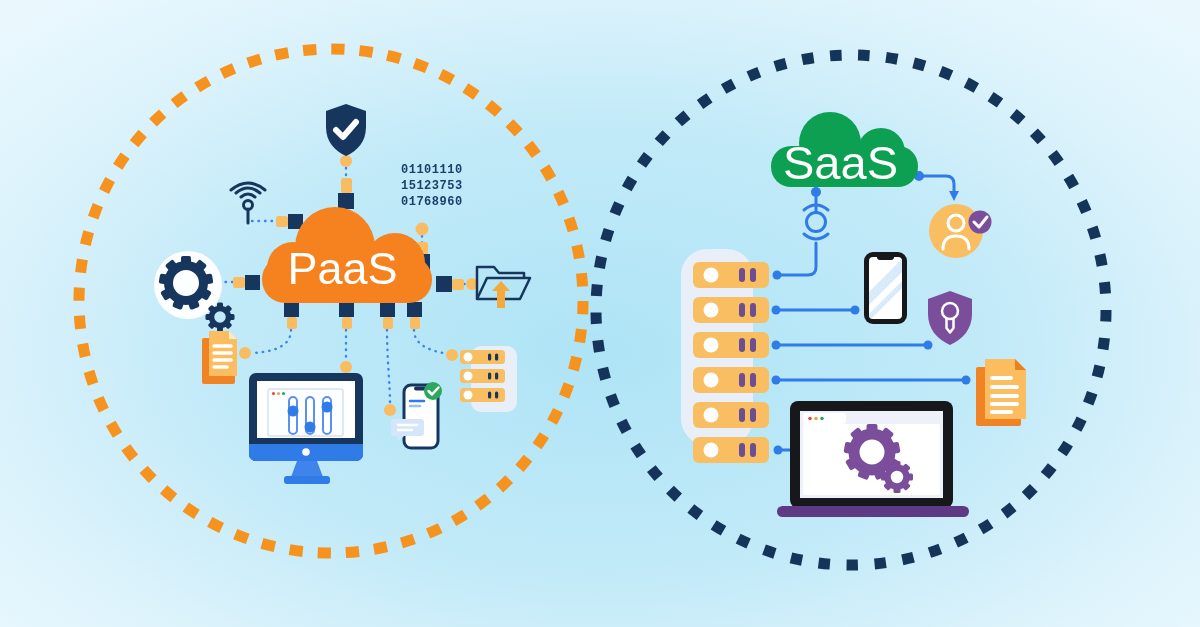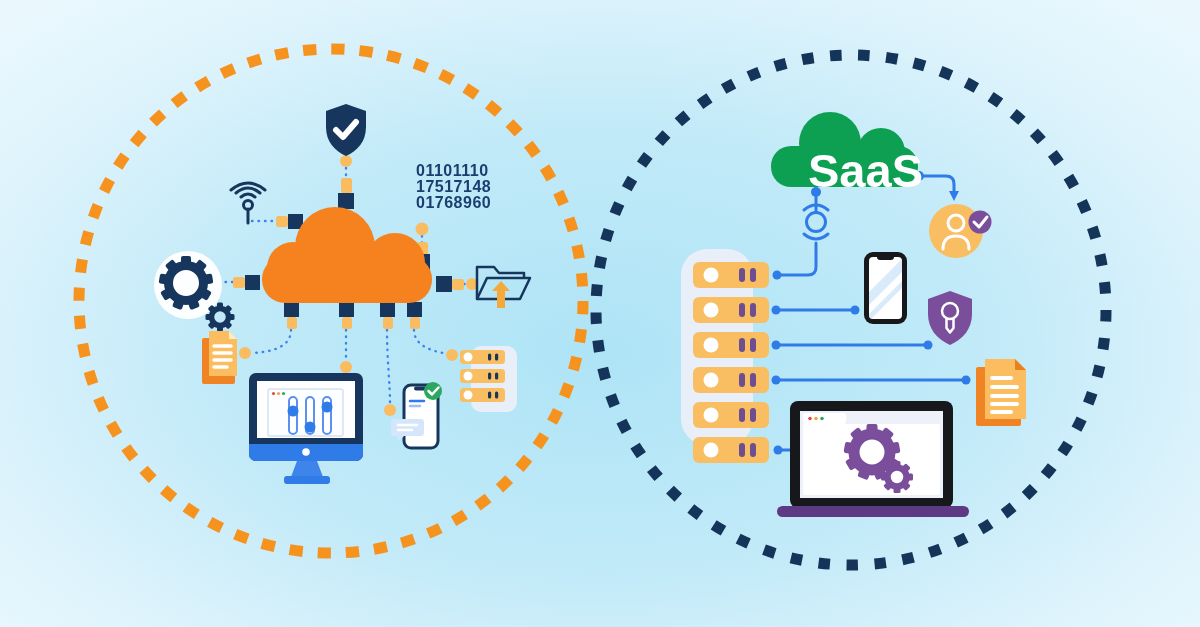--- a/index.html
+++ b/index.html
@@ -8,31 +8,30 @@
     width:1200px;height:627px;
     overflow:hidden;
     background:
       radial-gradient(ellipse 820px 470px at 50% 56%, #aee4f6 0%, #c2eaf8 48%, #ddf3fc 78%, #eaf8fe 100%);
     font-family:"Liberation Sans", sans-serif;
   }
   .layer{position:absolute;left:0;top:0;}
   .cloud-label{
     position:absolute;
     color:#ffffff;
-    font-weight:bold;
-    text-align:right;
+    font-weight:normal;
+    text-align:center;
     user-select:none;
-    margin-top:8px;
   }
   .paas-label{left:260px;top:243px;width:165px;font-size:45px;line-height:52px;}
   .saas-label{left:758px;top:137px;width:165px;font-size:47px;line-height:52px;}
   .binary{
-    position:absolute;left:416px;top:163px;width:110px;
-    font-family:Liberation Sans, sans-serif;
-    font-weight:bold;font-size:16px;line-height:15.8px;
+    position:absolute;left:401px;top:163px;width:110px;
+    font-family:Liberation Mono, monospace;
+    font-weight:bold;font-size:12px;line-height:15.8px;
     letter-spacing:0.5px;color:#1b3e6e;
   }
 </style>
 </head>
 <body>
 
 <div class="canvas">
 
 <svg class="layer" width="1200" height="627" viewBox="0 0 1200 627">
 
@@ -364,20 +363,21 @@
         <rect x="-3.5" y="-16" width="7" height="7" rx="1.5" transform="rotate(225)"></rect>
         <rect x="-3.5" y="-16" width="7" height="7" rx="1.5" transform="rotate(270)"></rect>
         <rect x="-3.5" y="-16" width="7" height="7" rx="1.5" transform="rotate(315)"></rect>
       </g>
       <circle r="9.5" fill="none" stroke="#7a4e9b" stroke-width="6.5"></circle>
     </g>
     <rect x="777" y="506" width="192" height="11" rx="5.5" fill="#5e3a85"></rect>
   </g>
 </svg>
 
+<div class="cloud-label paas-label">PaaS</div>
 <div class="cloud-label saas-label">SaaS</div>
 <div class="binary">
   <div>01101110</div>
-  <div>17517148</div>
+  <div>15123753</div>
   <div>01768960</div>
 </div>
 
 </div>
 
 </body></html>

